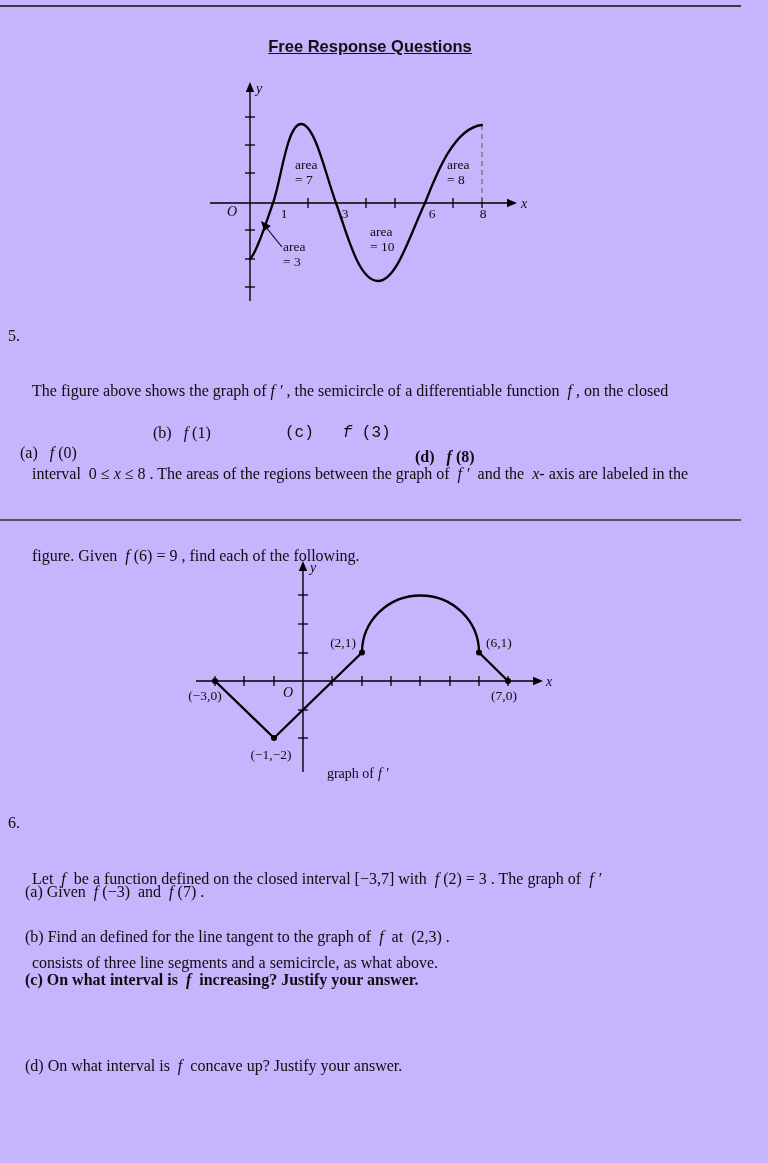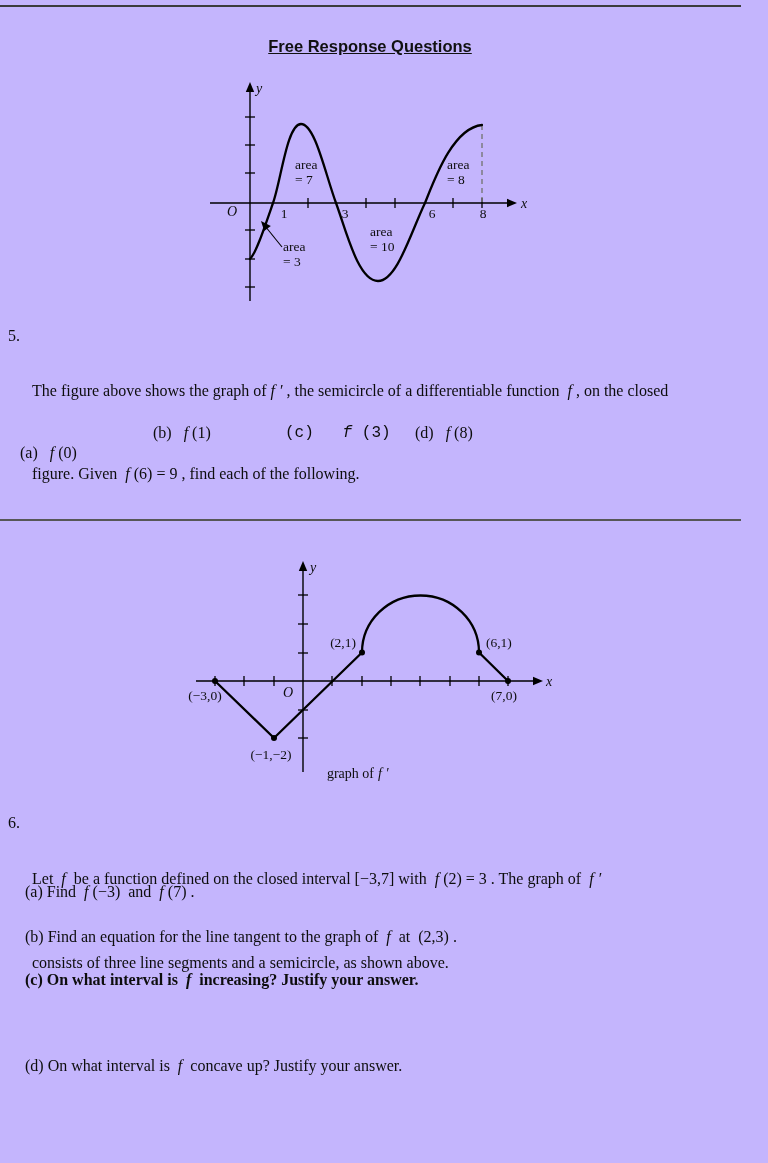--- a/index.html
+++ b/index.html
@@ -90,29 +90,30 @@
       <text class="figtext" x="180" y="171">= 10</text>
       <text class="figtext" x="93" y="171">area</text>
       <text class="figtext" x="93" y="186">= 3</text>
     </g>
   </svg>
 
   <div class="qblock" style="left:8px;top:322px;width:740px;">
     <div class="qnum">5.</div>
     <div class="qlines">
       <div class="rich"><span>The figure above shows the graph of </span><span class="it">f ′</span><span> , the semicircle of a differentiable function  </span><span class="it">f</span><span> , on the closed</span></div>
+      <div class="rich"><span>interval  0 ≤ </span><span class="it">x</span><span> ≤ 8 . The areas of the regions between the graph of  </span><span class="it">f ′</span><span>  and the  </span><span class="it">x</span><span>- axis are labeled in the</span></div>
       <div class="rich"><span>figure. Given  </span><span class="it">f</span><span> (6) = 9 , find each of the following.</span></div>
     </div>
   </div>
 
   <div>
     <div class="partrow-item rich" style="left:20px;top:424px;margin-top:20px;"><span>(a)   </span><span class="it">f</span><span> (0)</span></div>
     <div class="partrow-item rich" style="left:153px;top:424px;"><span>(b)   </span><span class="it">f</span><span> (1)</span></div>
     <div class="partrow-item rich" style="left:285px;top:424px;font-family:Liberation Mono, monospace;"><span>(c)   </span><span class="it">f</span><span> (3)</span></div>
-    <div class="partrow-item rich" style="left:415px;top:424px;"><span>(d)   </span><span class="it">f</span><span> (8)</span></div>
+    <div class="partrow-item rich" style="left:415px;top:448px;font-weight:bold;"><span>(d)   </span><span class="it">f</span><span> (8)</span></div>
   </div>
 
   <div id="divider" class="hr"></div>
 
   <svg style="position:absolute;left:180px;top:560px;" width="380" height="230" viewBox="0 0 380 230">
 
     <g stroke="#000" stroke-width="1.4">
       <line x1="123" y1="8" x2="123" y2="212"></line>
       <line x1="16" y1="121" x2="356" y2="121"></line>
     </g>
@@ -163,24 +164,24 @@
     </g>
 
     <text class="figtext" style="font-size:14px;" text-anchor="end" x="194" y="218">graph of</text>
     <text class="figmath" text-anchor="start" x="198" y="218">f ′</text>
   </svg>
 
   <div class="qblock" style="left:8px;top:809px;width:740px;line-height:28px;">
     <div class="qnum">6.</div>
     <div class="qlines">
       <div class="rich"><span>Let  </span><span class="it">f</span><span>  be a function defined on the closed interval </span><span>[−3,7]</span><span> with  </span><span class="it">f</span><span> (2) = 3 . The graph of  </span><span class="it">f ′</span></div>
-      <div class="rich"><span>consists of three line segments and a semicircle, as shown above.</span></div>
+      <div class="rich"><span>consists of three line segments and a semicircle, as what above.</span></div>
     </div>
   </div>
 
   <div>
-    <div class="partrow-item rich" style="left:25px;top:883px;"><span>(a) Find  </span><span class="it">f</span><span> (−3)  and  </span><span class="it">f</span><span> (7) .</span></div>
-    <div class="partrow-item rich" style="left:25px;top:928px;"><span>(b) Find an equation for the line tangent to the graph of  </span><span class="it">f</span><span>  at  (2,3) .</span></div>
+    <div class="partrow-item rich" style="left:25px;top:883px;"><span>(a) Given  </span><span class="it">f</span><span> (−3)  and  </span><span class="it">f</span><span> (7) .</span></div>
+    <div class="partrow-item rich" style="left:25px;top:928px;"><span>(b) Find an defined for the line tangent to the graph of  </span><span class="it">f</span><span>  at  (2,3) .</span></div>
     <div class="partrow-item rich" style="left:25px;top:971px;font-weight:bold;"><span>(c) On what interval is  </span><span class="it">f</span><span>  increasing? Justify your answer.</span></div>
     <div class="partrow-item rich" style="left:25px;top:1014px;margin-top:43px;"><span>(d) On what interval is  </span><span class="it">f</span><span>  concave up? Justify your answer.</span></div>
   </div>
 
 </div>
 
 </body></html>

